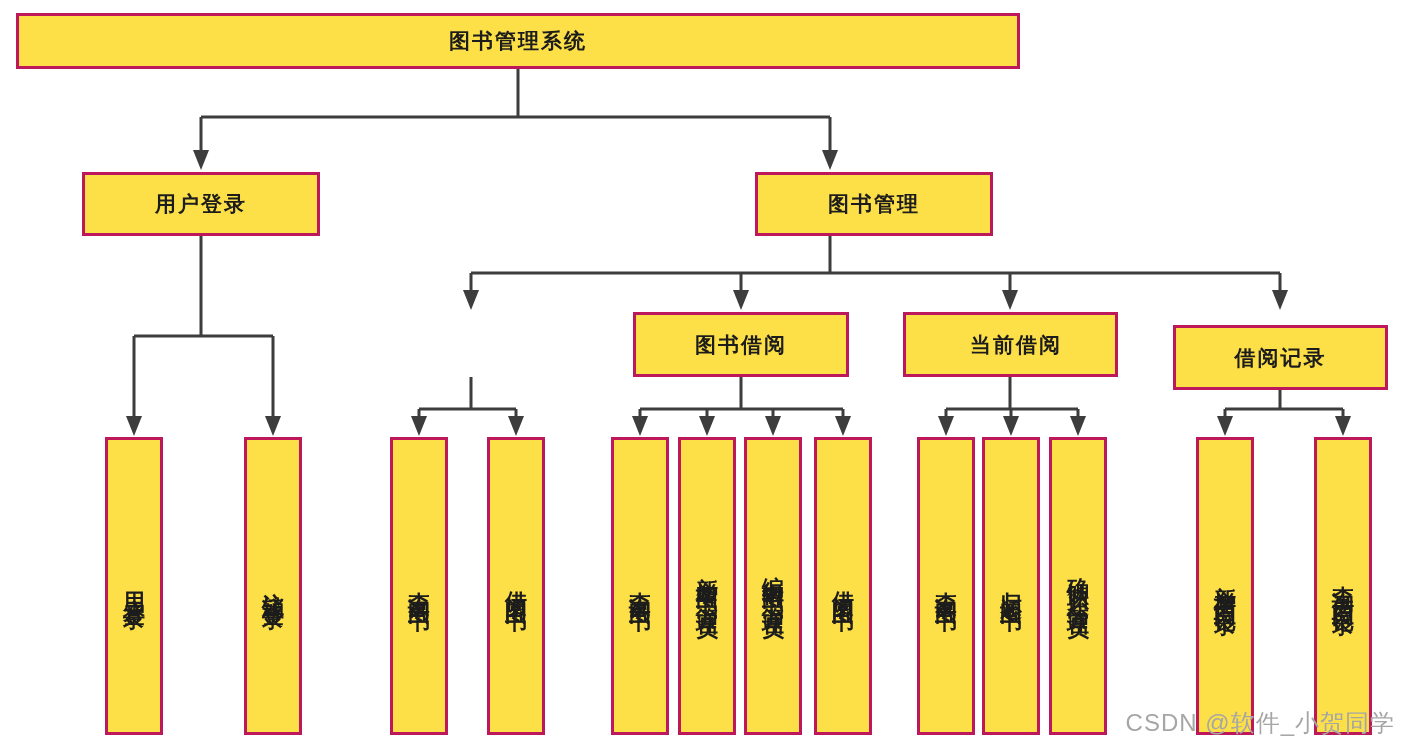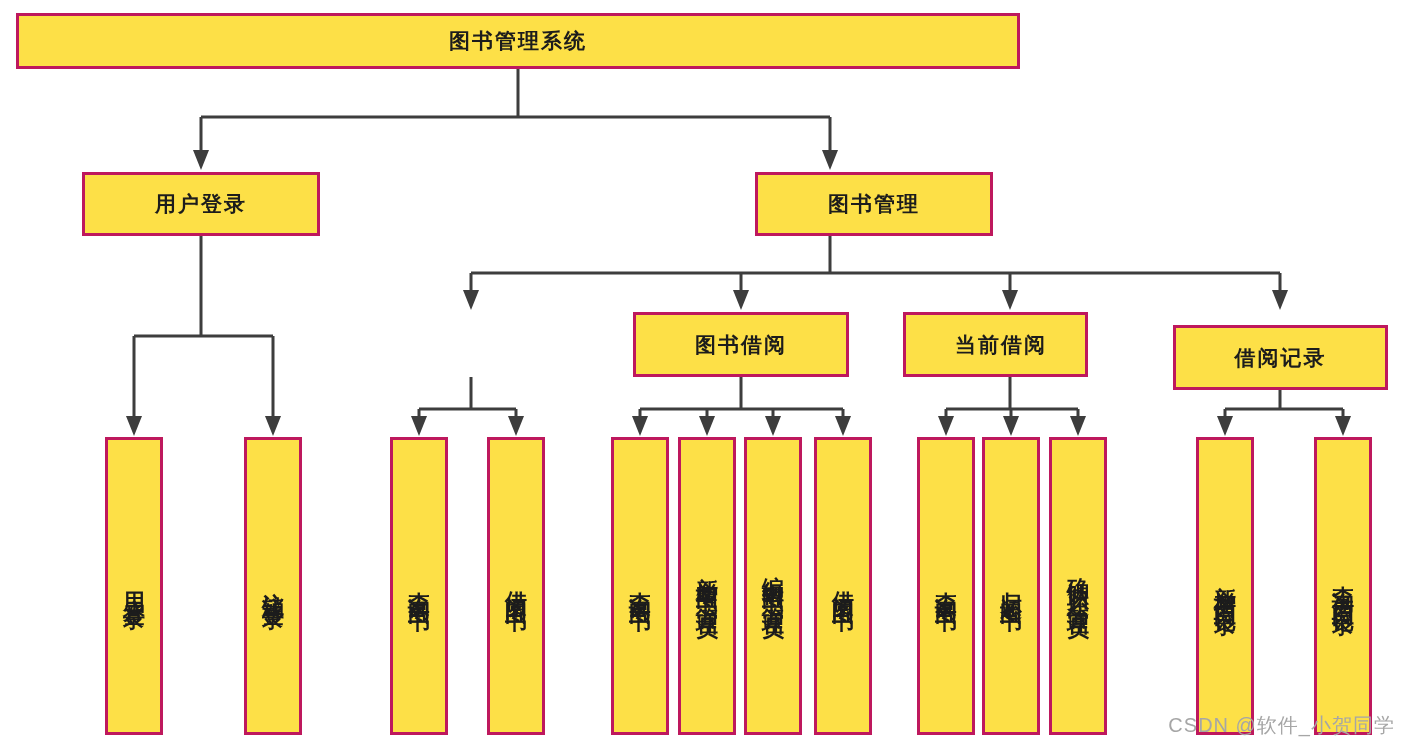--- a/index.html
+++ b/index.html
@@ -38,21 +38,21 @@
     writing-mode: vertical-rl;
     font-size: 22px;
     letter-spacing: 6px;
     line-height: 1;
     text-align: center;
   }
   .watermark {
     position: absolute;
     right: 10px;
     bottom: 8px;
-    font-size: 20px;
+    font-size: 24px;
     color: #a6a6a6;
     letter-spacing: 1px;
     z-index: 3;
     white-space: nowrap;
   }
 </style>
 </head>
 <body>
 
 <div class="canvas">
@@ -96,21 +96,21 @@
       <polygon points="1335,416 1351,416 1343,436"></polygon>
     </g>
   </svg>
 
   <div class="node h-node" style="left:16px; top:13px; width:1004px; height:56px;">图书管理系统</div>
 
   <div class="node h-node" style="left:82px; top:172px; width:238px; height:64px;">用户登录</div>
   <div class="node h-node" style="left:711px; top:172px; width:238px; height:64px;margin-left:44px;">图书管理</div>
 
   <div class="node h-node" style="left:633px; top:312px; width:216px; height:65px;">图书借阅</div>
-  <div class="node h-node" style="left:903px; top:312px; width:185px; height:65px;padding-left:11px;">当前借阅</div>
+  <div class="node h-node" style="left:903px; top:312px; width:215px; height:65px;padding-left:11px;">当前借阅</div>
   <div class="node h-node" style="left:1173px; top:325px; width:215px; height:65px;">借阅记录</div>
 
   <div class="node v-node" style="left:105px; top:437px; width:58px; height:298px;">用户登录</div>
   <div class="node v-node" style="left:244px; top:437px; width:58px; height:298px;">注销登录</div>
 
   <div class="node v-node" style="left:390px; top:437px; width:58px; height:298px;">查询图书</div>
   <div class="node v-node" style="left:487px; top:437px; width:58px; height:298px;">借阅图书</div>
 
   <div class="node v-node" style="left:611px; top:437px; width:58px; height:298px;">查询图书</div>
   <div class="node v-node" style="left:678px; top:437px; width:58px; height:298px;">新增图书（管理员）</div>

